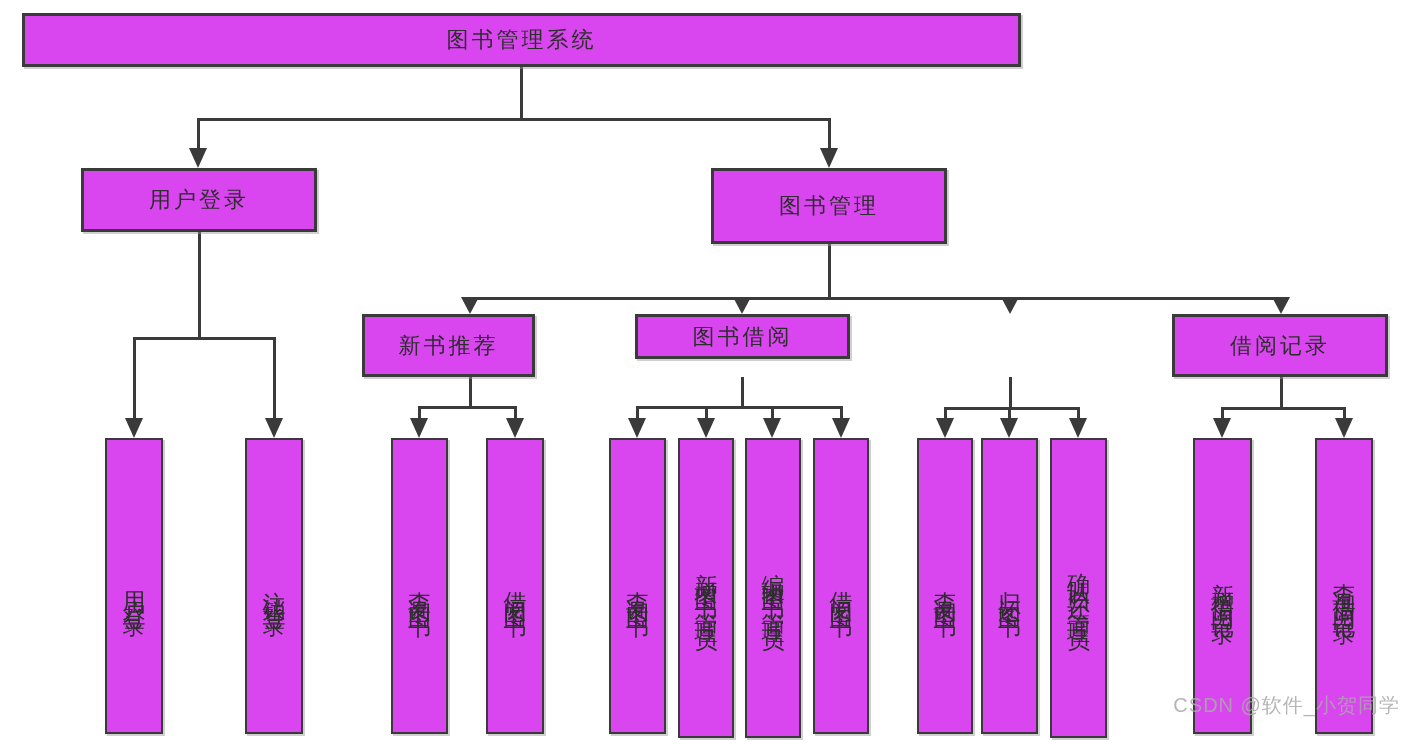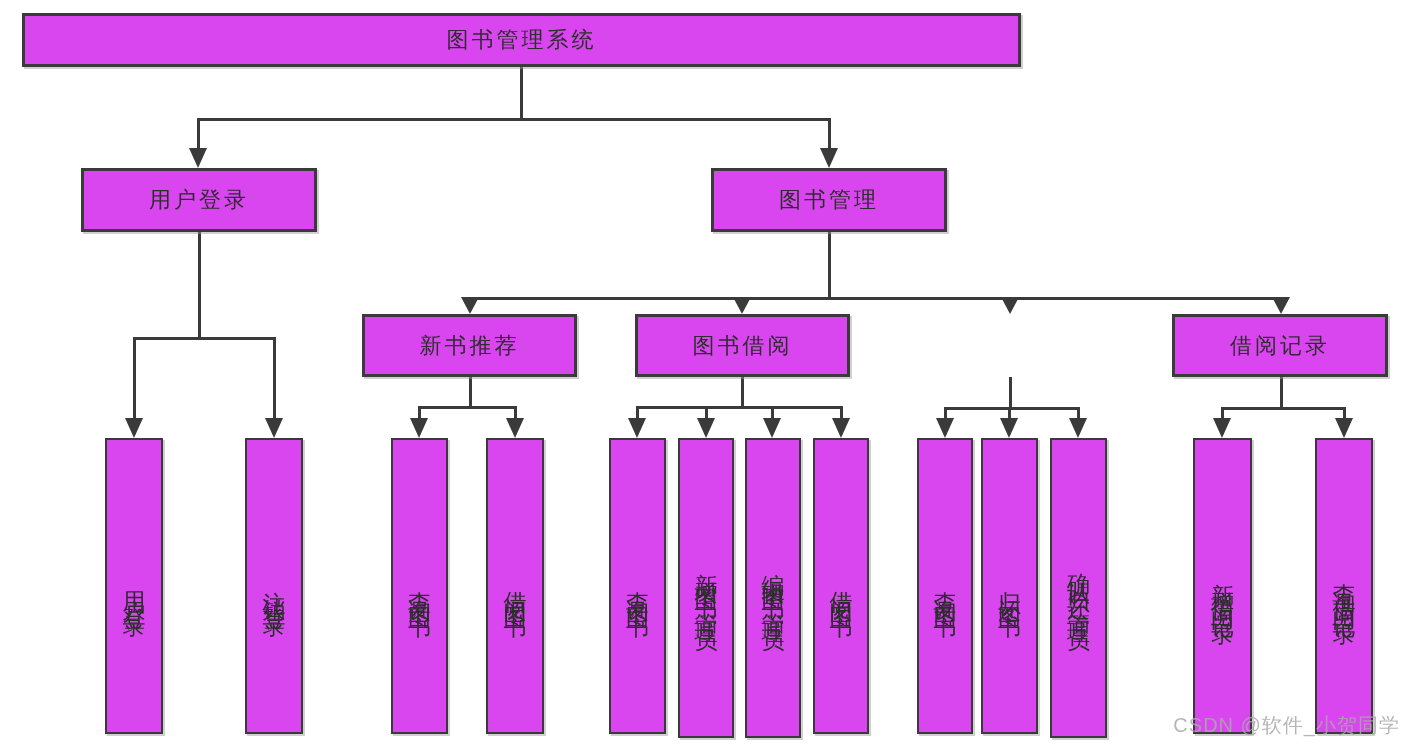--- a/index.html
+++ b/index.html
@@ -50,26 +50,26 @@
     font-size:20px;
     letter-spacing:1px;
     z-index:5;
     white-space:nowrap;
   }
 </style>
 </head>
 <body>
 
 <div id="diagram">
-  <span class="watermark" style="right: 5px; top: 712px;">CSDN @软件_小贺同学</span>
+  <span class="watermark" style="right: 5px; top: 692px;">CSDN @软件_小贺同学</span>
 <div class="node" style="left: 22px; top: 13px; width: 999px; height: 54px;">图书管理系统</div>
     <div class="node" style="left: 81px; top: 168px; width: 236px; height: 64px;">用户登录</div>
-    <div class="node" style="left: 711px; top: 168px; width: 236px; height: 64px;">图书管理</div>
-    <div class="node" style="left: 362px; top: 314px; width: 215px; height: 63px;">新书推荐</div>
-    <div class="node" style="left: 635px; top: 314px; width: 215px; height: 63px;">图书借阅</div>
+    <div class="node" style="left: 711px; top: 168px; width: 236px; height: 76px;">图书管理</div>
+    <div class="node" style="left: 362px; top: 314px; width: 173px; height: 63px;">新书推荐</div>
+    <div class="node" style="left: 635px; top: 314px; width: 215px; height: 45px;">图书借阅</div>
     <div class="node" style="left: 1172px; top: 314px; width: 216px; height: 63px;">借阅记录</div>
     <div class="node tall" style="left: 105px; top: 438px; width: 58px; height: 296px;">用户登录</div>
     <div class="node tall" style="left: 245px; top: 438px; width: 58px; height: 296px;">注销登录</div>
     <div class="node tall" style="left: 391px; top: 438px; width: 57px; height: 296px;">查询图书</div>
     <div class="node tall" style="left: 486px; top: 438px; width: 58px; height: 296px;">借阅图书</div>
     <div class="node tall" style="left: 609px; top: 438px; width: 57px; height: 296px;">查询图书</div>
     <div class="node tall" style="left: 678px; top: 438px; width: 56px; height: 300px;">新增图书（管理员）</div>
     <div class="node tall" style="left: 745px; top: 438px; width: 56px; height: 300px;">编辑图书（管理员）</div>
     <div class="node tall" style="left: 813px; top: 438px; width: 56px; height: 296px;">借阅图书</div>
     <div class="node tall" style="left: 917px; top: 438px; width: 56px; height: 296px;">查询图书</div>

